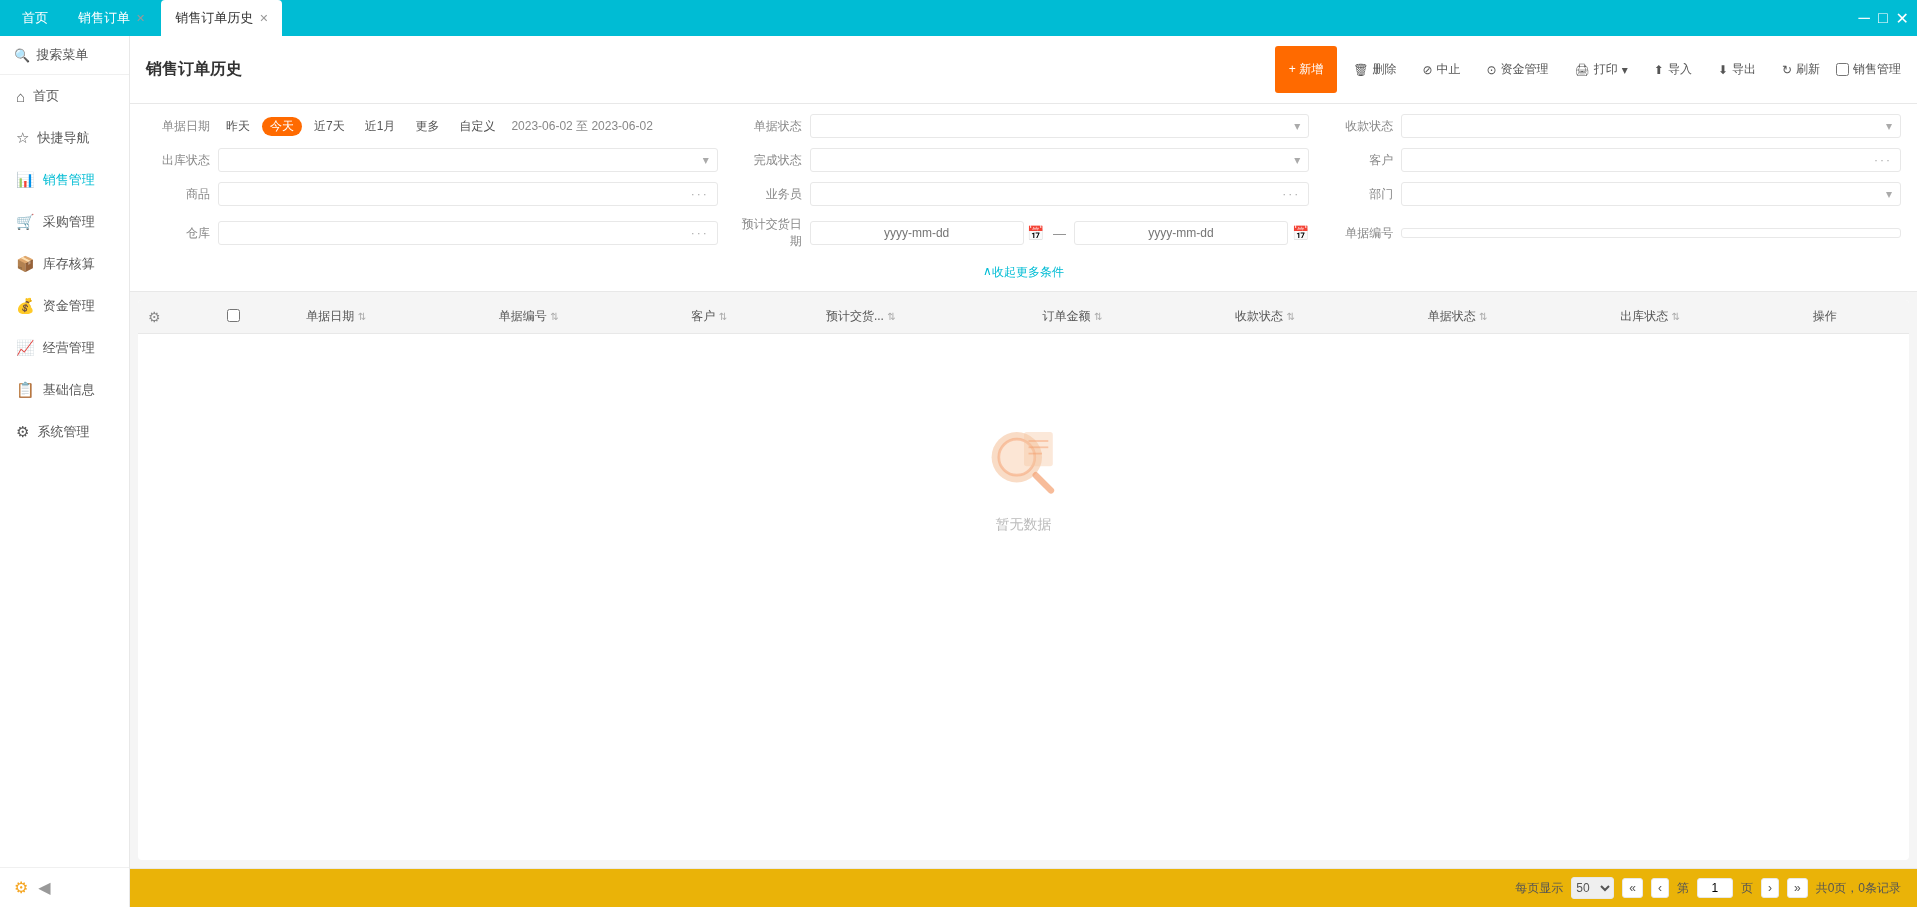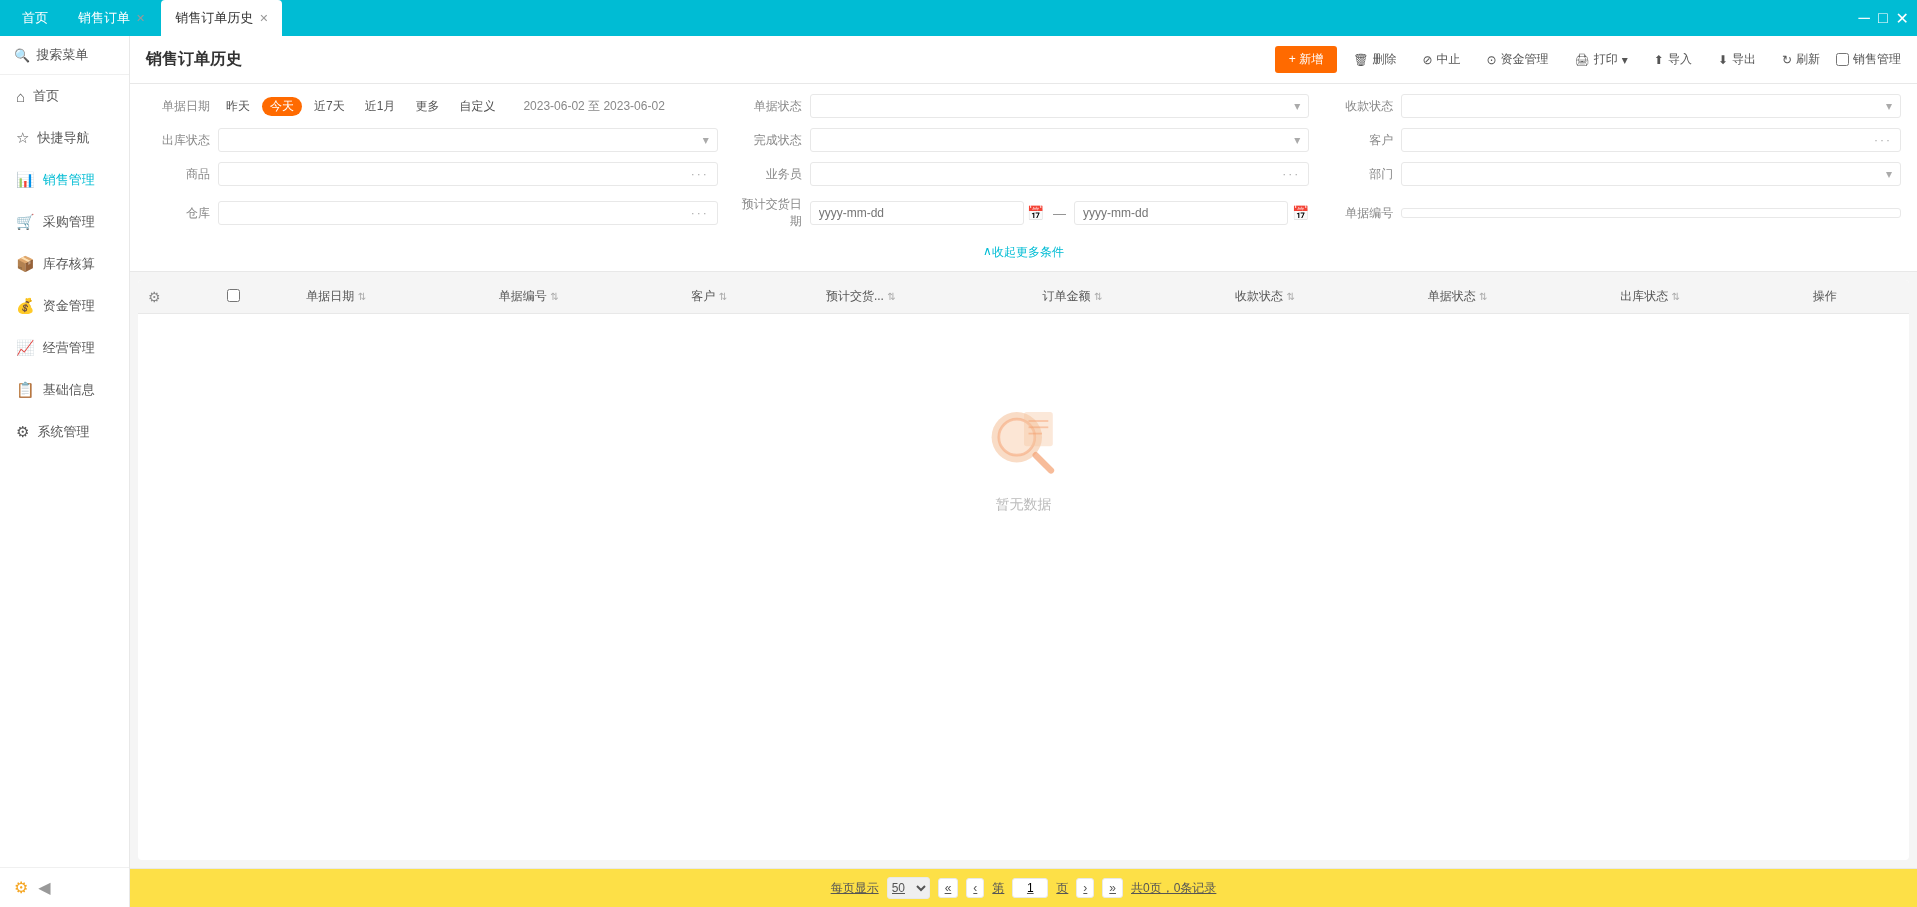--- a/index.html
+++ b/index.html
@@ -30,60 +30,60 @@
 
     
     .main { flex: 1; display: flex; flex-direction: column; overflow: hidden; background: #f5f5f5; }
 
     
     .page-header { background: #fff; padding: 10px 16px 0 16px; border-bottom: 1px solid #e8e8e8; flex-shrink: 0; }
     .page-header-top { display: flex; align-items: center; justify-content: space-between; margin-bottom: 10px; }
     .page-title { font-size: 16px; font-weight: 600; color: #333; }
     .toolbar { display: flex; align-items: center; gap: 6px; flex-wrap: wrap; }
     .toolbar-btn { display: flex; align-items: center; gap: 4px; padding: 4px 10px; font-size: 12px; cursor: pointer; color: #555; background: #fff; border: none; }
-    .toolbar-btn.primary { background: #ff6a00; color: #fff; border-radius: 3px; padding: 5px 14px; }
+    .toolbar-btn.primary { background: #ff6a00; color: #fff; border-radius: 3px; padding: 15px 14px; }
     .checkbox-label { display: flex; align-items: center; gap: 4px; font-size: 12px; color: #555; cursor: pointer; }
 
     
     .filter-area { background: #fff; padding: 10px 16px 6px 16px; border-bottom: 1px solid #e8e8e8; flex-shrink: 0; }
     .filter-row { display: flex; align-items: center; gap: 0; margin-bottom: 10px; flex-wrap: wrap; }
     .filter-item { display: flex; align-items: center; flex: 1; min-width: 300px; }
     .filter-label { color: #888; font-size: 12px; width: 72px; text-align: right; padding-right: 8px; flex-shrink: 0; }
     .filter-control { flex: 1; display: flex; align-items: center; border: 1px solid #e8e8e8; border-radius: 3px; padding: 4px 8px; font-size: 12px; color: #555; background: #fff; cursor: pointer; position: relative; }
     .filter-control .arrow { margin-left: auto; color: #aaa; }
     .filter-control .dots { margin-left: auto; color: #aaa; letter-spacing: 2px; }
     .date-chips { display: flex; align-items: center; gap: 4px; }
     .date-chip { padding: 1px 8px; border-radius: 10px; font-size: 12px; cursor: pointer; color: #555; }
     .date-chip.active { background: #ff6a00; color: #fff; }
     .date-range { font-size: 12px; color: #888; margin-left: 4px; }
     .filter-separator { width: 20px; }
     .collapse-row { display: flex; justify-content: center; padding: 4px 0; cursor: pointer; color: #00bcd4; font-size: 12px; }
 
     
     .date-input-group { display: flex; align-items: center; gap: 4px; flex: 1; }
-    .date-input { border: 1px solid #e8e8e8; border-radius: 3px; padding: 4px 8px; font-size: 12px; color: #8b5cf6; flex: 1; outline: none; }
+    .date-input { border: 1px solid #e8e8e8; border-radius: 3px; padding: 4px 8px; font-size: 12px; color: #8b5cf6; flex: 1; outline: none; text-align: center; }
     .date-sep { color: #888; margin: 0 4px; }
     .cal-icon { color: #aaa; font-size: 14px; cursor: pointer; }
 
     
     .table-container { flex: 1; overflow: auto; background: #fff; margin: 8px; border-radius: 4px; }
     table { width: 100%; border-collapse: collapse; font-size: 12px; }
     table thead tr { background: #f5f5f5; border-bottom: 1px solid #e8e8e8; }
     table thead th { padding: 8px 10px; text-align: left; color: #555; font-weight: normal; white-space: nowrap; }
     table thead th .sort-icon { color: #aaa; font-size: 10px; }
     .settings-icon { color: #888; font-size: 14px; cursor: pointer; }
 
     
     .empty-state { display: flex; flex-direction: column; align-items: center; justify-content: center; padding: 80px 0; }
     .empty-icon { width: 90px; height: 90px; position: relative; margin-bottom: 12px; }
     .empty-icon svg { width: 90px; height: 90px; }
     .empty-text { color: #bbb; font-size: 14px; }
 
     
-    .pagination { display: flex; align-items: center; justify-content: center; padding: 8px 16px; background: #fde047; border-top: 1px solid #e8e8e8; flex-shrink: 0; gap: 8px; font-size: 12px; color: #555; text-decoration: underline; }
+    .pagination { display: flex; align-items: center; justify-content: flex-end; padding: 8px 16px; background: #eab308; border-top: 1px solid #e8e8e8; flex-shrink: 0; gap: 8px; font-size: 12px; color: #555; }
     .page-size-select { border: 1px solid #e8e8e8; border-radius: 3px; padding: 2px 0; font-size: 12px; color: #555; cursor: pointer; }
     .page-btn { padding: 2px 6px; border: 1px solid #e8e8e8; border-radius: 3px; cursor: pointer; color: #555; background: #fff; font-size: 12px; }
     .page-input { width: 36px; border: 1px solid #e8e8e8; border-radius: 3px; padding: 2px 4px; text-align: center; font-size: 12px; }
   </style>
 </head>
 <body>
 
 <div class="top-bar">
   <div class="tabs">
     <div class="tab home">
@@ -196,21 +196,21 @@
           </label>
         </div>
       </div>
     </div>
 
     <div class="filter-area">
 
       <div class="filter-row">
         <div class="filter-item">
           <span class="filter-label">单据日期</span>
-          <div style="display:flex;align-items:center;gap:16px;flex:1;">
+          <div style="display:flex;align-items:center;gap:4px;flex:1;">
             <div class="date-chips">
               <span class="date-chip">昨天</span>
               <span class="date-chip active">今天</span>
               <span class="date-chip">近7天</span>
               <span class="date-chip">近1月</span>
               <span class="date-chip">更多</span>
               <span class="date-chip">自定义</span>
             </div>
             <span class="date-range">2023-06-02 至 2023-06-02</span>
           </div>

